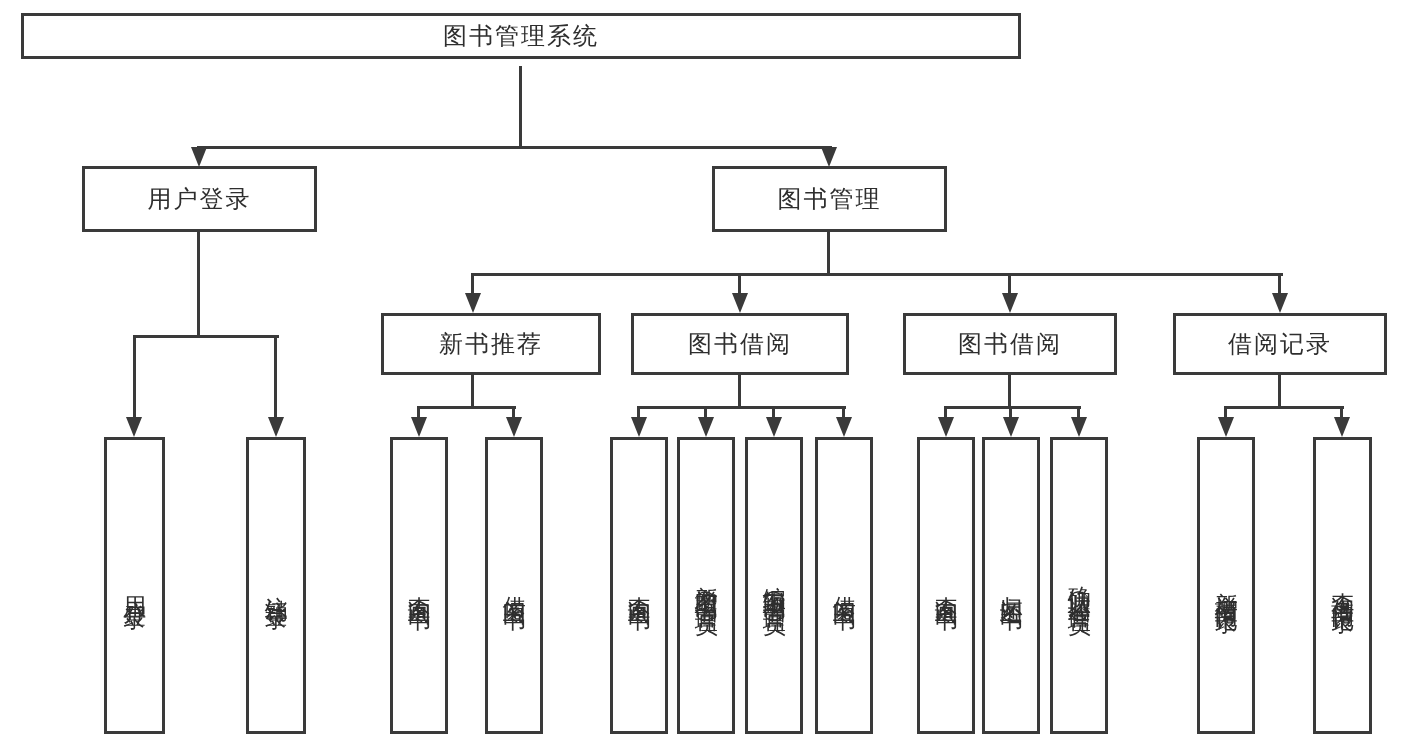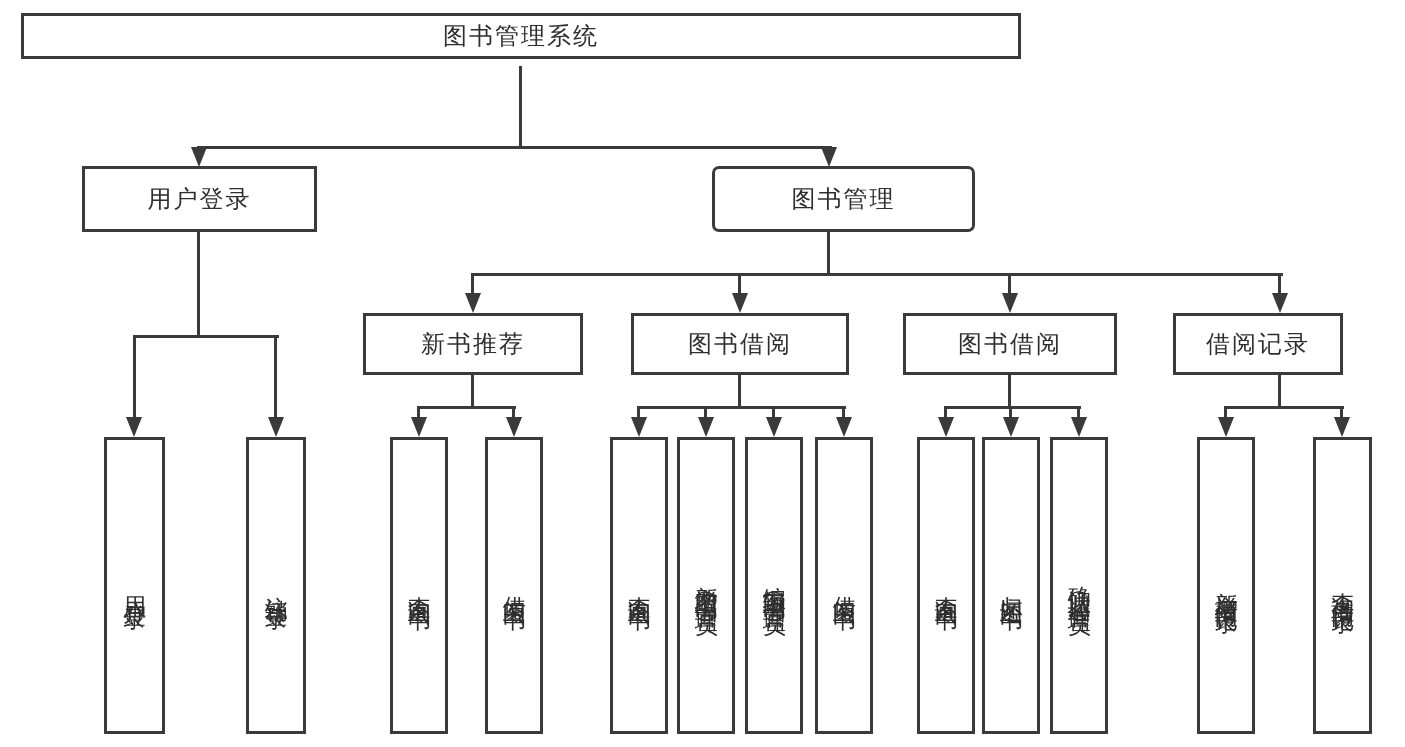--- a/index.html
+++ b/index.html
@@ -49,21 +49,21 @@
   <div class="vl" style="left:519px; top:66px; height:82px;"></div>
   <div class="hl" style="left:197px; top:146px; width:635px;"></div>
   <div class="vl" style="left:197px; top:146px; height:8px;"></div>
   <div class="ah" style="left:191px; top:147px;"></div>
   <div class="vl" style="left:827px; top:146px; height:8px;"></div>
   <div class="ah" style="left:821px; top:147px;"></div>
 
   <div class="box" style="left:82px; top:166px; width:235px; height:66px;">
     <span>用户登录</span>
   </div>
-  <div class="box" style="left:712px; top:166px; width:263px; height:66px;border-radius:7px;">
+  <div class="box" style="left:712px; top:166px; width:235px; height:66px;">
     <span>图书管理</span>
   </div>
 
   <div class="vl" style="left:197px; top:230px; height:107px;"></div>
   <div class="hl" style="left:133px; top:335px; width:146px;"></div>
   <div class="vl" style="left:133px; top:335px; height:84px;"></div>
   <div class="ah" style="left:126px; top:417px;"></div>
   <div class="vl" style="left:274px; top:335px; height:84px;"></div>
   <div class="ah" style="left:268px; top:417px;"></div>
 
@@ -71,30 +71,30 @@
   <div class="hl" style="left:471px; top:273px; width:812px;"></div>
   <div class="vl" style="left:471px; top:273px; height:22px;"></div>
   <div class="ah" style="left:465px; top:293px;"></div>
   <div class="vl" style="left:738px; top:273px; height:22px;"></div>
   <div class="ah" style="left:732px; top:293px;"></div>
   <div class="vl" style="left:1008px; top:273px; height:22px;"></div>
   <div class="ah" style="left:1002px; top:293px;"></div>
   <div class="vl" style="left:1278px; top:273px; height:22px;"></div>
   <div class="ah" style="left:1272px; top:293px;"></div>
 
-  <div class="box" style="left:363px; top:313px; width:220px; height:62px;">
+  <div class="box" style="left:381px; top:313px; width:220px; height:62px;">
     <span>新书推荐</span>
   </div>
   <div class="box" style="left:631px; top:313px; width:218px; height:62px;">
     <span>图书借阅</span>
   </div>
   <div class="box" style="left:903px; top:313px; width:214px; height:62px;">
     <span>图书借阅</span>
   </div>
-  <div class="box" style="left:1173px; top:313px; width:170px; height:62px;">
+  <div class="box" style="left:1173px; top:313px; width:214px; height:62px;">
     <span>借阅记录</span>
   </div>
 
   <div class="vl" style="left:471px; top:373px; height:35px;"></div>
   <div class="hl" style="left:417px; top:406px; width:99px;"></div>
   <div class="vl" style="left:417px; top:406px; height:13px;"></div>
   <div class="ah" style="left:411px; top:417px;"></div>
   <div class="vl" style="left:512px; top:406px; height:13px;"></div>
   <div class="ah" style="left:506px; top:417px;"></div>
 

